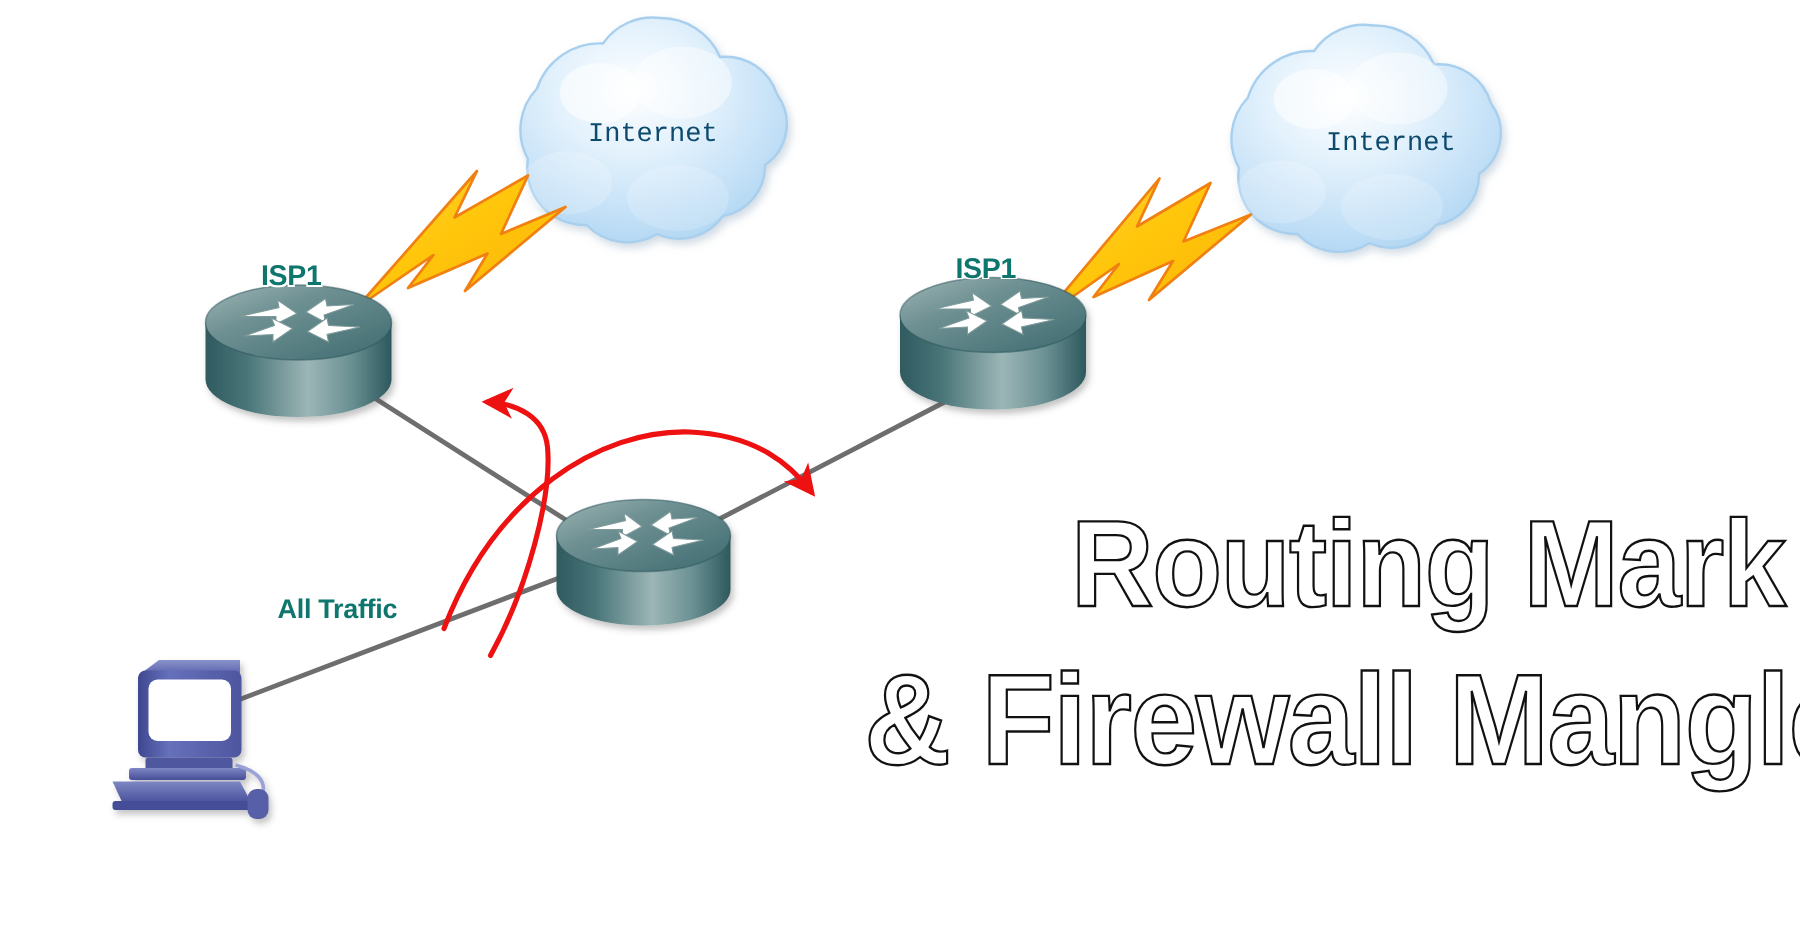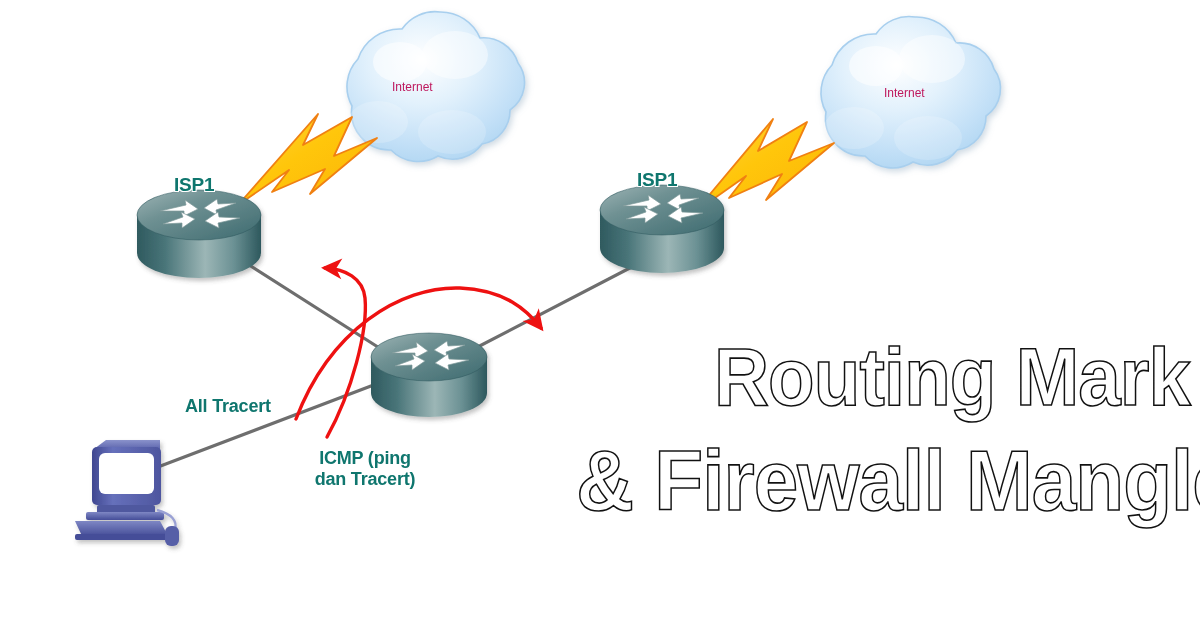--- a/index.html
+++ b/index.html
@@ -40,23 +40,23 @@
   }
   .flow-label {
     font-size: 18px;
     line-height: 1.15;
   }
   .flow-label.centered {
     text-align: center;
   }
   .cloud-text {
     position: absolute;
-    font-family: Liberation Sans, sans-serif;
-    font-size: 12px;
-    color: #be185d;
+    font-family: Liberation Mono, monospace;
+    font-size: 18px;
+    color: #0c4a6e;
     white-space: nowrap;
   }
   #headline {
     position: absolute;
     left: 530px;
     top: 338px;
     width: 660px;
     text-align: right;
     font-family: "Liberation Sans", sans-serif;
     font-weight: bold;
@@ -277,25 +277,21 @@
   </svg>
 
   <div class="node-label isp-label" style="left:174px; top:174px;">ISP1</div>
 
   <div class="node-label isp-label" style="left:637px; top:169px;">ISP1</div>
 
   <div class="cloud-text" style="left:392px; top:80px;">Internet</div>
 
   <div class="cloud-text" style="left:884px; top:86px;">Internet</div>
 
-  <div class="node-label flow-label" style="left:185px; top:396px;">All Tracert</div>
-
-  <div class="node-label flow-label centered" style="left:290px; top:448px; width:150px;">
-    <span>ICMP (ping</span><br>
-    <span>dan Tracert)</span>
-  </div>
+  <div class="node-label flow-label" style="left:185px; top:396px;">All Traffic</div>
+
 
   <div id="headline">
     <span class="hl-line line1">Routing Mark</span>
     <span class="hl-line line2">&amp; Firewall Mangle</span>
   </div>
 
 </div>
 
 </body></html>

